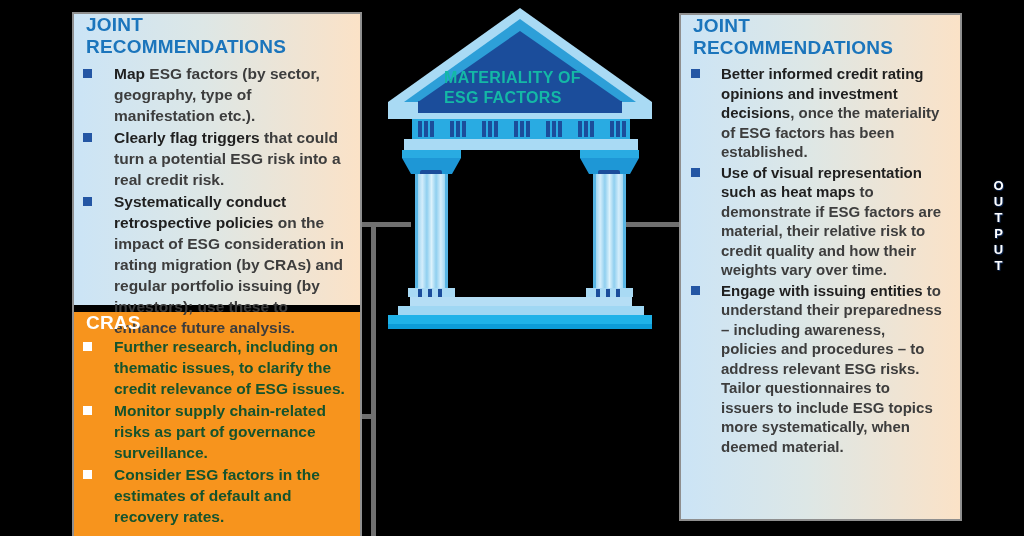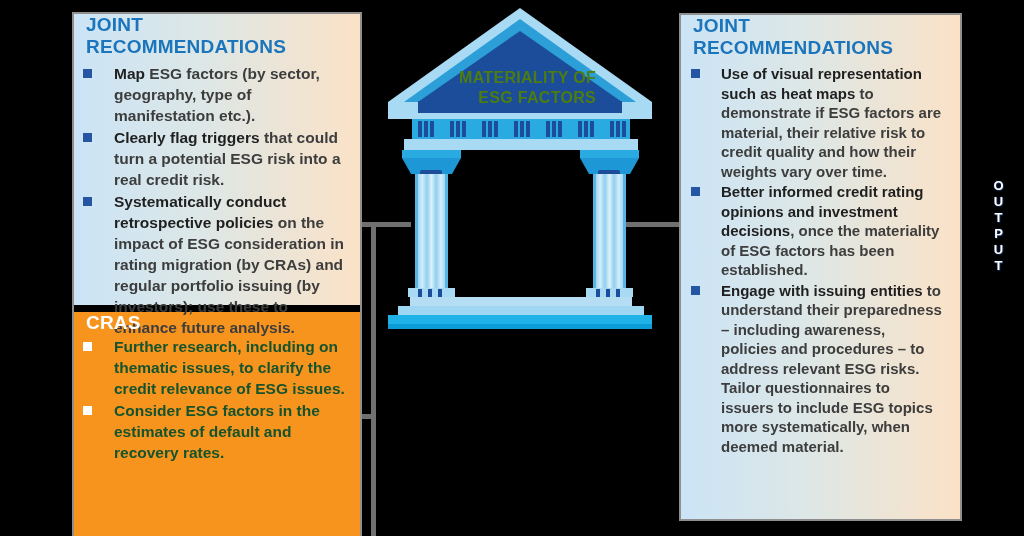--- a/index.html
+++ b/index.html
@@ -30,22 +30,22 @@
   .panel-right ul.blist{padding:0 16px 0 10px;}
   .panel-right .sq{margin:5px 21px 0 0;}
   .panel-right .txt{font-size:15px;line-height:19.5px;}
 
   
   .conn{position:absolute;background:#707070;}
 
   
   .temple{position:absolute;left:388px;top:6px;width:264px;height:330px;}
   .temple svg{position:absolute;left:0;top:0;}
-  .pediment-label{position:absolute;left:56px;top:62px;width:152px;text-align:right;
-     color:#4d7c0f;font-weight:bold;font-size:16px;line-height:20px;letter-spacing:.3px;}
+  .pediment-label{position:absolute;left:56px;top:62px;width:152px;text-align:left;
+     color:#14b8a6;font-weight:bold;font-size:16px;line-height:20px;letter-spacing:.3px;}
   .pillar-label{position:absolute;writing-mode:vertical-rl;text-orientation:upright;
      color:#fff;font-weight:bold;font-size:13px;letter-spacing:1px;
      text-shadow:0 0 2px rgba(23,62,128,.85),1px 1px 0 rgba(23,62,128,.55);}
   .pillar-label-left{left:424px;top:172px;}
   .pillar-label-right{left:603px;top:172px;}
 </style>
 </head>
 <body>
 
 <div class="stage">
@@ -161,37 +161,41 @@
 
     <div class="sec sec-cras">
       <div class="hd">CRAS</div>
       <ul class="blist">
         <li>
           <span class="sq sq-white"></span>
           <span class="txt"><b>Further research</b><span>, including on thematic issues, to clarify the credit relevance of ESG issues.</span></span>
         </li>
         <li>
           <span class="sq sq-white"></span>
+          <span class="txt"><b>Monitor supply chain-related risks</b><span> as part of governance surveillance.</span></span>
+        </li>
+        <li>
+          <span class="sq sq-white"></span>
           <span class="txt"><b>Consider ESG factors in the estimates of default and recovery rates.</b><span></span></span>
         </li>
       </ul>
     </div>
 
   </div>
 
   <div class="panel panel-right grad">
     <div class="hd">JOINT RECOMMENDATIONS</div>
     <ul class="blist">
       <li>
         <span class="sq sq-blue"></span>
-        <span class="txt"><b>Use of visual representation such as heat maps</b><span> to demonstrate if ESG factors are material, their relative risk to credit quality and how their weights vary over time.</span></span>
+        <span class="txt"><b>Better informed credit rating opinions and investment decisions</b><span>, once the materiality of ESG factors has been established.</span></span>
       </li>
       <li>
         <span class="sq sq-blue"></span>
-        <span class="txt"><b>Better informed credit rating opinions and investment decisions</b><span>, once the materiality of ESG factors has been established.</span></span>
+        <span class="txt"><b>Use of visual representation such as heat maps</b><span> to demonstrate if ESG factors are material, their relative risk to credit quality and how their weights vary over time.</span></span>
       </li>
       <li>
         <span class="sq sq-blue"></span>
         <span class="txt"><b>Engage with issuing entities</b><span> to understand their preparedness – including awareness, policies and procedures – to address relevant ESG risks. Tailor questionnaires to issuers to include ESG topics more systematically, when deemed material.</span></span>
       </li>
     </ul>
   </div>
 
 </div>
 

